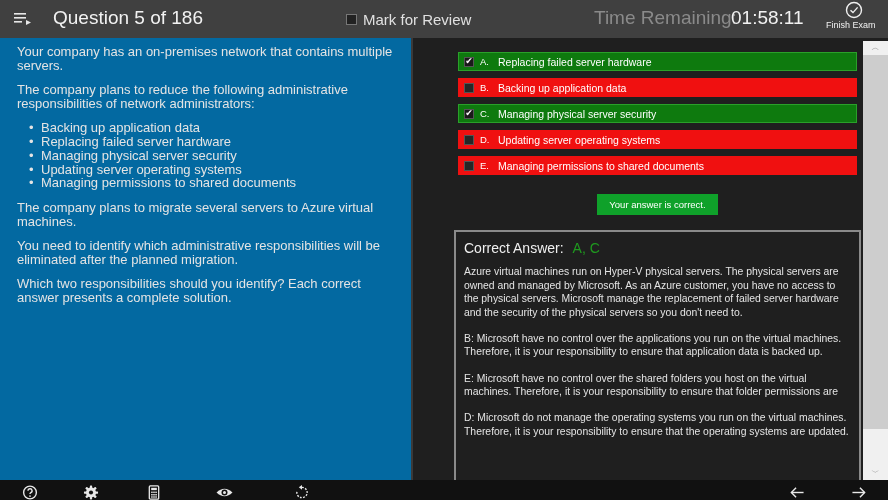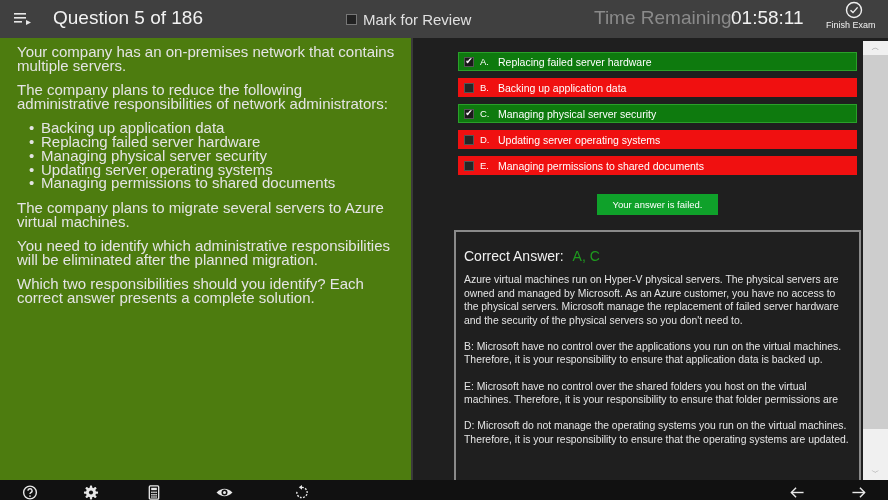--- a/index.html
+++ b/index.html
@@ -10,21 +10,21 @@
     .q-title { position: absolute; left: 53px; top: 7px; font-size: 19px; color: #f2f2f2; }
     .mark-review { position: absolute; left: 346px; top: 11px; display: flex; align-items: center; gap: 6px; cursor: pointer; }
     .mark-box { width: 11px; height: 11px; border: 1px solid #777; background: #222; }
     .mark-label { font-size: 15px; color: #e0e0e0; }
     .time-label { position: absolute; left: 594px; top: 7px; font-size: 19px; color: #8a8a8a; }
     .time-value { position: absolute; left: 731px; top: 7px; font-size: 19px; color: #f2f2f2; }
     .finish { position: absolute; left: 826px; top: 0px; width: 56px; text-align: left; cursor: pointer; }
     .finish-icon { display: block; margin: 1px auto 0; width: 18px; height: 18px; }
     .finish-label { font-size: 9px; color: #f0f0f0; display: block; margin-top: 1px; }
 
-    .left-pane { position: absolute; left: 0; top: 38px; width: 412px; height: 442px; background: #4d7c0f; padding: 7px 16px 0 17px; font-size: 15px; line-height: 13.8px; color: #e4e4e4; }
+    .left-pane { position: absolute; left: 0; top: 38px; width: 412px; height: 442px; background: #0369a1; padding: 7px 16px 0 17px; font-size: 13px; line-height: 13.8px; color: #e4e4e4; }
     .left-pane p { margin-bottom: 10.5px; }
     .left-pane ul { list-style: none; margin: 0 0 11px 24px; }
     .left-pane li { position: relative; padding-left: 0; }
     .left-pane li::before { content: "•"; position: absolute; left: -12px; color: #e4e4e4; }
     .divider { position: absolute; left: 411px; top: 38px; width: 2px; height: 442px; background: #3a3a3a; }
 
     .dots { position: absolute; left: 416px; top: 234px; width: 6px; }
     .dot { width: 5px; height: 5px; border-radius: 50%; background: #8c8c8c; margin-bottom: 6.5px; }
     .dot.active { background: #e0e0e0; }
     .dot.dim { background: #5a5a5a; }
@@ -33,21 +33,21 @@
     .option { position: absolute; left: 45px; width: 399px; height: 19px; display: flex; align-items: center; cursor: pointer; border: 1px solid transparent; }
     .option.green { background: #0e7a0e; border-color: #2aa02a; }
     .option.red { background: #f01010; }
     .opt-check { width: 10px; height: 10px; margin-left: 5px; background: #262626; border: 1px solid #555; display: flex; align-items: center; justify-content: center; font-size: 9px; line-height: 9px; color: #fff; }
     .opt-check.checked { background: #1a1a1a; }
     .opt-letter { font-size: 9.5px; color: #fff; margin-left: 6px; width 18px; min-width: 18px; }
     .opt-text { font-size: 10.5px; color: #fff; margin-left: 0px; }
 
     .result-badge { position: absolute; left: 184px; top: 156px; width: 121px; height: 21px; background: #0fa12a; color: #fff; font-size: 9.5px; display: flex; align-items: center; justify-content: center; }
 
-    .explain-box { position: absolute; left: 41px; top: 192px; width: 407px; height: 260px; border: 2px solid #8a8a8a; border-bottom: none; background: #1f1f1f; overflow: hidden; padding: 16px 9px 0 8px; }
+    .explain-box { position: absolute; left: 41px; top: 192px; width: 407px; height: 260px; border: 2px solid #8a8a8a; border-bottom: none; background: #1f1f1f; overflow: hidden; padding: 8px 9px 0 8px; }
     .ca-row { display: flex; align-items: baseline; gap: 9px; }
     .ca-label { font-size: 14px; color: #f0f0f0; }
     .ca-value { font-size: 14px; color: #1f9a1f; }
     .explain-text { margin-top: 9px; font-size: 10.4px; line-height: 13.6px; color: #e4e4e4; }
     .explain-text p { margin-bottom: 12.5px; }
 
     .scrollbar { position: absolute; left: 863px; top: 41px; width: 25px; height: 439px; background: #f0f0f0; cursor: pointer; }
     .scroll-up, .scroll-down { position: absolute; left: 0; width: 25px; height: 14px; color: #9a9a9a; font-size: 8px; text-align: center; line-height: 14px; }
     .scroll-up { top: 0; }
     .scroll-down { bottom: 0; }
@@ -130,21 +130,21 @@
     <span class="opt-check"></span>
     <span class="opt-letter">D.</span>
     <span class="opt-text">Updating server operating systems</span>
   </div>
   <div class="option red" style="top:118px;">
     <span class="opt-check"></span>
     <span class="opt-letter">E.</span>
     <span class="opt-text">Managing permissions to shared documents</span>
   </div>
 
-  <div class="result-badge">Your answer is failed.</div>
+  <div class="result-badge">Your answer is correct.</div>
 
   <div class="explain-box">
     <div class="ca-row">
       <span class="ca-label">Correct Answer:</span>
       <span class="ca-value">A, C</span>
     </div>
     <div class="explain-text">
       <p>Azure virtual machines run on Hyper-V physical servers. The physical servers are owned and managed by Microsoft. As an Azure customer, you have no access to the physical servers. Microsoft manage the replacement of failed server hardware and the security of the physical servers so you don't need to.</p>
       <p>B: Microsoft have no control over the applications you run on the virtual machines. Therefore, it is your responsibility to ensure that application data is backed up.</p>
       <p>E: Microsoft have no control over the shared folders you host on the virtual machines. Therefore, it is your responsibility to ensure that folder permissions are</p>

